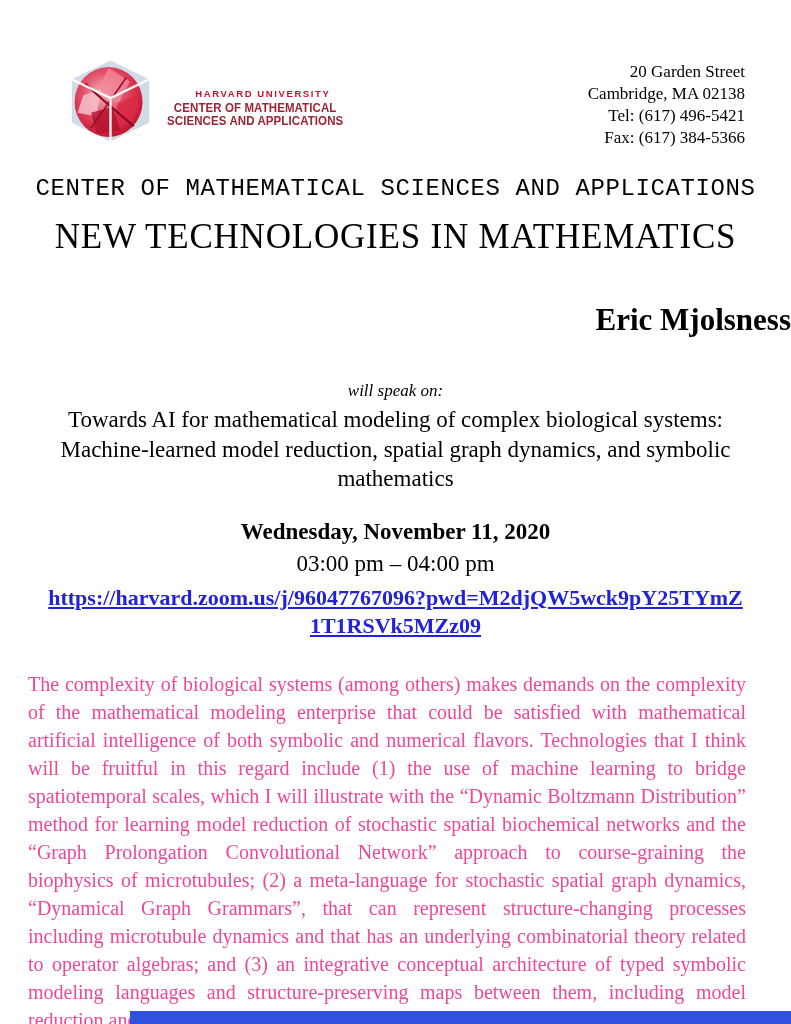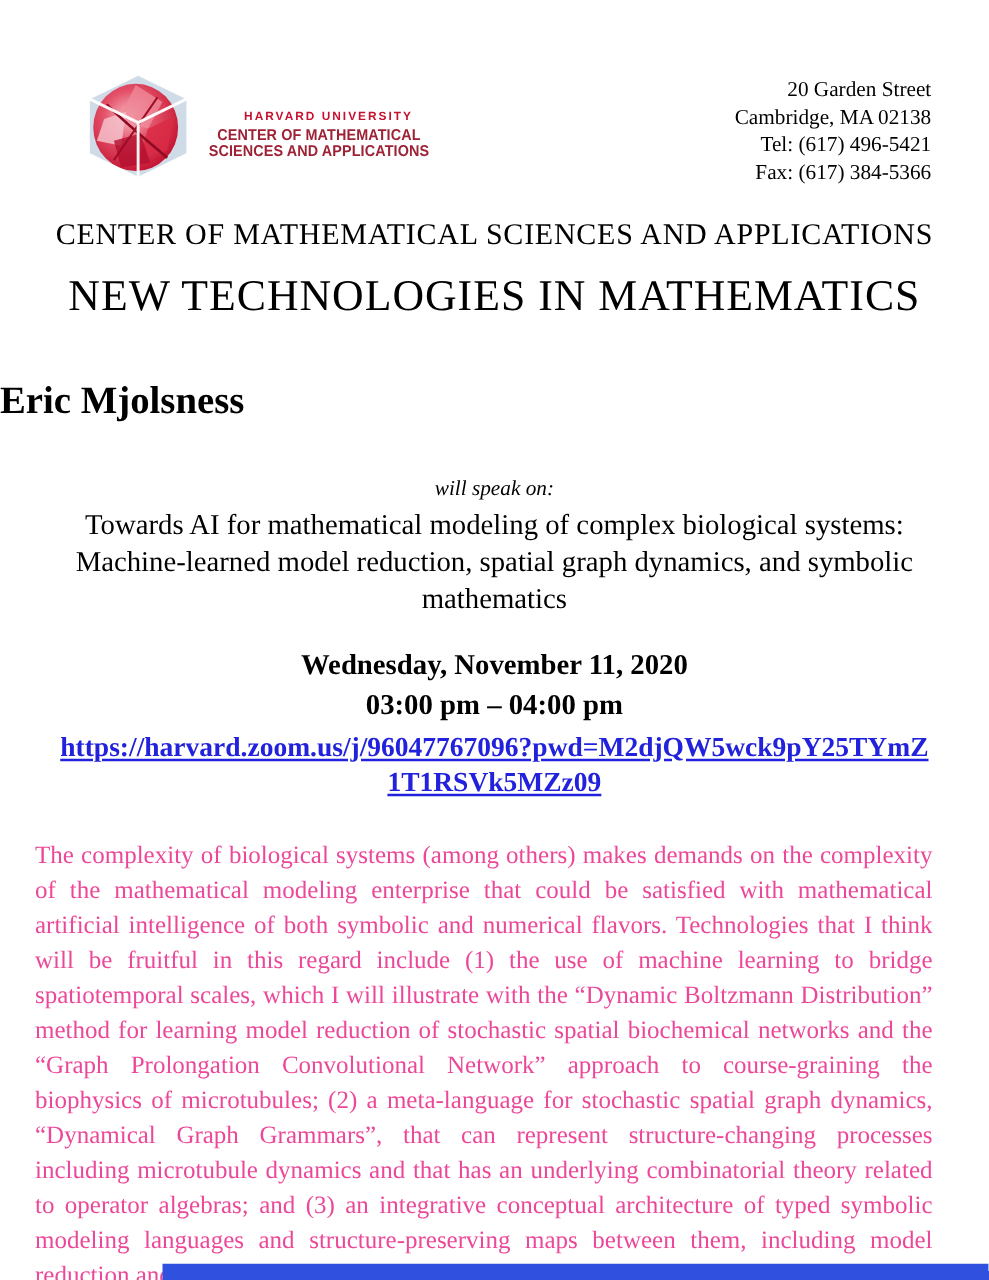--- a/index.html
+++ b/index.html
@@ -43,34 +43,34 @@
     transform: scaleX(0.92);
   }
   .address {
     text-align: right;
     font-size: 17px;
     line-height: 1.3;
     margin-top: 5px;
   }
   
   .series { text-align: center; margin-top: 26px; }
-  .series-center { font-size: 24px; letter-spacing: 0.6px; }
+  .series-center { font-size: 24px; letter-spacing: 0.6px; font-family: Liberation Mono, monospace; }
   .series-name { font-size: 35px; letter-spacing: 0.8px; margin-top: 15px; }
   
-  .speaker { text-align: left; margin-top: 45px; }
+  .speaker { text-align: right; margin-top: 45px; }
   .speaker-name { font-size: 31px; font-weight: bold; }
   .speaker-affil { font-size: 23px; color: #2e2e3c; margin-top: 3px; }
   
   .talk { text-align: center; margin-top: 43px; padding: 0 44px; }
   .talk-leadin { font-size: 17px; font-style: italic; margin-top: 32px; }
   .talk-title { font-size: 23px; line-height: 1.28; margin-top: 4px; }
   
   .event { text-align: center; margin-top: 25px; padding: 0 44px; }
   .event-date { font-size: 23px; font-weight: bold; }
-  .event-time { font-size: 23px; font-weight: bold; margin-top: 6px; }
+  .event-time { font-size: 23px; font-weight: normal; margin-top: 6px; }
   .event-link-wrap { margin-top: 7px; }
   .event-link {
     font-size: 22px;
     font-weight: bold;
     text-decoration: underline;
     word-break: break-all;
     line-height: 1.3;
   }
   
   .abstract {

